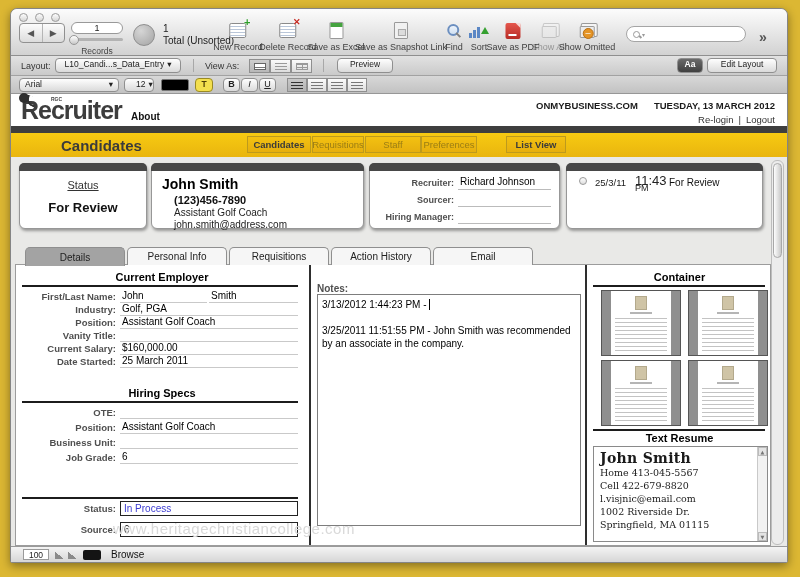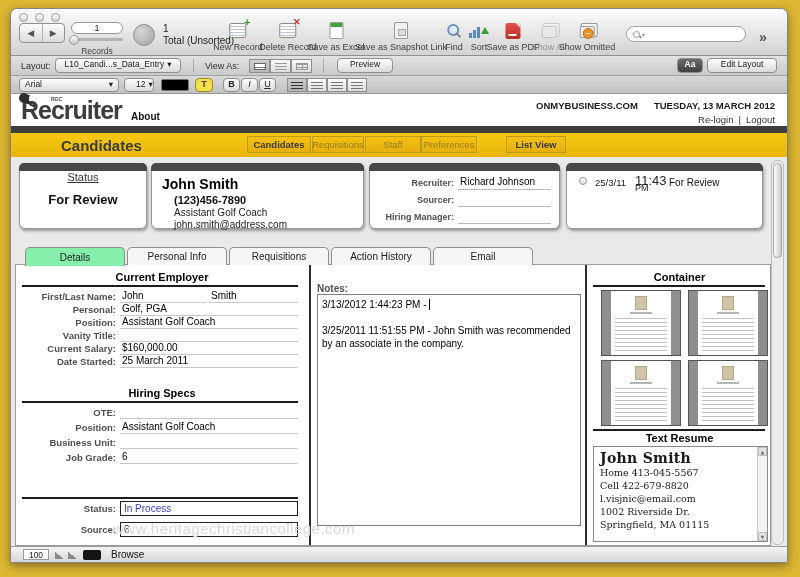--- a/index.html
+++ b/index.html
@@ -115,39 +115,39 @@
   
   .contentbg{position:absolute;left:0;top:148px;width:100%;height:391px;background:#e9e9e7}
   .v-scroll{position:absolute;right:3px;top:151px;width:13px;height:385px;background:#ececec;
     border:1px solid #bdbdbd;border-radius:6px}
   .v-thumb{position:absolute;left:1px;top:2px;width:9px;height:95px;border:1px solid #a8a8a8;border-radius:5px;
     background:linear-gradient(90deg,#fdfdfd,#c9c9c9)}
 
   .card{position:absolute;top:154px;height:66px;background:#fff;border:1px solid #979797;border-radius:6px;
     box-shadow:1px 2px 3px rgba(0,0,0,.35)}
   .card-top{height:8px;background:#474747;border-radius:5px 5px 0 0;margin:-1px -1px 0}
-  .c-status-label{display:block;text-align:center;margin-top:0;font-size:11px;color:#333;text-decoration:underline}
+  .c-status-label{display:block;text-align:center;margin-top:8px;font-size:11px;color:#333;text-decoration:underline}
   .c-status-value{display:block;text-align:center;margin-top:9px;font-size:13px;font-weight:bold;color:#111}
   .c-name{position:absolute;left:10px;top:12px;font-size:14px;font-weight:bold;color:#000}
   .c-phone{position:absolute;left:22px;top:30px;font-size:11px;font-weight:bold;color:#111}
   .c-title{position:absolute;left:22px;top:43px;font-size:10px;color:#222}
   .c-email{position:absolute;left:22px;top:55px;font-size:10px;color:#222}
   .team-row{position:absolute;left:4px;right:8px;height:15px}
   .team-lb{position:absolute;left:0;width:80px;text-align:right;font-size:9px;font-weight:bold;color:#4f4f4f;top:2px}
   .team-fv{position:absolute;left:84px;right:0;top:0;height:14px;border-bottom:1px solid #bbb;font-size:10px;color:#000;padding-left:2px}
   .radio{position:absolute;left:12px;top:13px;width:8px;height:8px;border-radius:50%;border:1px solid #9a9a9a;
     background:linear-gradient(#fefefe,#ddd)}
   .h-date{position:absolute;left:28px;top:13px;font-size:9.5px;color:#222}
   .h-time-top{position:absolute;left:68px;top:9px;font-size:13px;color:#222}
   .h-time-bot{position:absolute;left:68px;top:19px;font-size:9px;color:#222}
   .h-status{position:absolute;left:102px;top:13px;font-size:10px;color:#111}
 
   .dtab{position:absolute;top:238px;height:18px;width:100px;background:#f6f6f6;border:1px solid #8f8f8f;border-bottom:none;
     border-radius:5px 5px 0 0;font-size:10px;color:#222;display:flex;align-items:center;justify-content:center;z-index:2}
-  .dtab.active{background:#86efac;height:19px;z-index:3}
+  .dtab.active{background:#a3a3a3;height:19px;z-index:3}
 
   .panel{position:absolute;left:4px;top:255px;width:756px;height:282px;background:#fff;border:1px solid #9c9c9c}
   .vdiv{position:absolute;top:0;bottom:0;width:2px;background:#2e2e2e}
   .sect{position:absolute;font-weight:bold;font-size:11px;color:#000;text-align:center}
   .rule{position:absolute;height:2px;background:#1c1c1c}
   .flb{position:absolute;width:92px;text-align:right;font-size:9.5px;font-weight:bold;color:#4f4f4f;white-space:nowrap}
   .fv{position:absolute;left:104px;width:178px;height:13px;border-bottom:1px solid #c9c9c9;font-size:10px;color:#000;padding-left:2px}
   .fvbox{position:absolute;left:104px;width:178px;height:15px;border:1px solid #222;background:#fff;font-size:10px;padding:1px 0 0 3px}
   .blue{color:#3b3bd1}
   .notes-label{position:absolute;font-size:10px;font-weight:bold;color:#4f4f4f}
@@ -443,21 +443,21 @@
     <div class="vdiv" style="left:293px"></div>
     <div class="vdiv" style="left:569px"></div>
 
     <div class="sect" style="left:6px;top:6px;width:280px">Current Employer</div>
     <div class="rule" style="left:6px;top:20px;width:276px"></div>
 
     <span class="flb" style="left:8px;top:26px">First/Last Name:</span>
     <span class="fv" style="top:25px;width:87px">John</span>
     <span class="fv" style="top:25px;left:193px;width:89px">Smith</span>
 
-    <span class="flb" style="left:8px;top:39px">Personal:</span>
+    <span class="flb" style="left:8px;top:39px">Industry:</span>
     <span class="fv" style="top:38px">Golf, PGA</span>
     <span class="flb" style="left:8px;top:52px">Position:</span>
     <span class="fv" style="top:51px">Assistant Golf Coach</span>
     <span class="flb" style="left:8px;top:65px">Vanity Title:</span>
     <span class="fv" style="top:64px"></span>
     <span class="flb" style="left:8px;top:78px">Current Salary:</span>
     <span class="fv" style="top:77px">$160,000.00</span>
     <span class="flb" style="left:8px;top:91px">Date Started:</span>
     <span class="fv" style="top:90px">25 March 2011</span>
 

